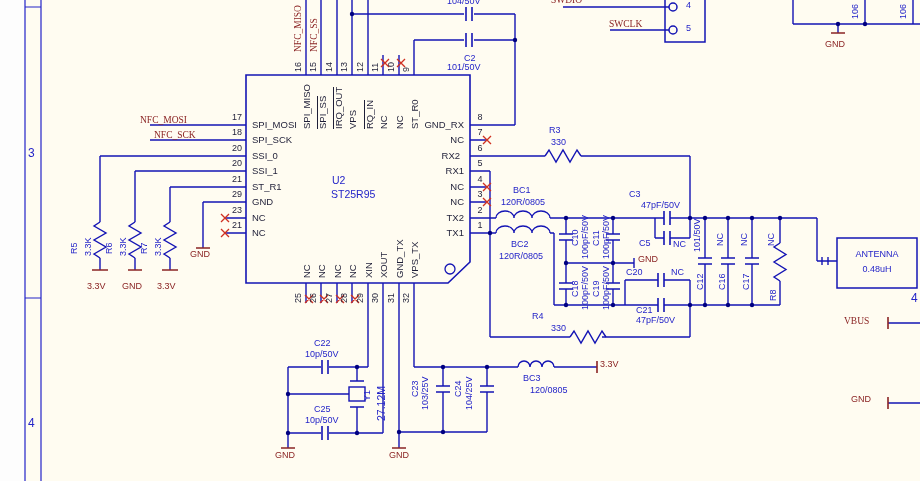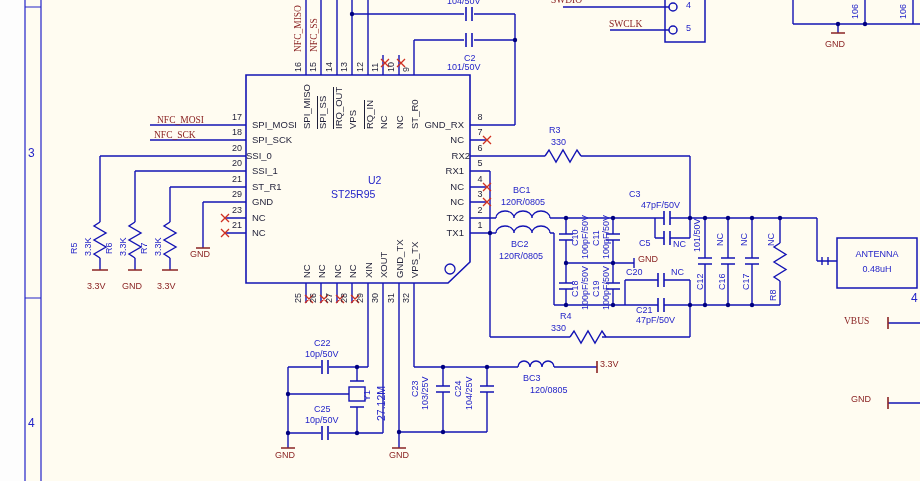--- a/index.html
+++ b/index.html
@@ -162,47 +162,47 @@
 <span class="t b" style="left:686px;top:1px">4</span>
 <span class="t b" style="left:686px;top:24px">5</span>
 
 <span class="t b v" style="left:851px;top:19px">106</span>
 <span class="t b v" style="left:899px;top:19px">106</span>
 <span class="t p" style="left:825px;top:40px">GND</span>
 
 <span class="t n v" style="left:293px;top:52px">NFC_MISO</span>
 <span class="t n v" style="left:309px;top:52px">NFC_SS</span>
 
-<span class="t n" style="left:157px;top:115px">NFC_MOSI</span>
+<span class="t n" style="left:140px;top:115px">NFC_MOSI</span>
 <span class="t n" style="left:154px;top:130px">NFC_SCK</span>
 
-<span class="t b big" style="left:368px;top:175px">U2</span>
+<span class="t b big" style="left:332px;top:175px">U2</span>
 <span class="t b big" style="left:331px;top:189px">ST25R95</span>
 
 <span class="t pn" style="left:252px;top:120px">SPI_MOSI</span>
 <span class="t pn" style="left:252px;top:135px">SPI_SCK</span>
-<span class="t pn" style="left:246px;top:151px">SSI_0</span>
+<span class="t pn" style="left:252px;top:151px">SSI_0</span>
 <span class="t pn" style="left:252px;top:166px">SSI_1</span>
 <span class="t pn" style="left:252px;top:182px">ST_R1</span>
 <span class="t pn" style="left:252px;top:197px">GND</span>
 <span class="t pn" style="left:252px;top:213px">NC</span>
 <span class="t pn" style="left:252px;top:228px">NC</span>
 
 <span class="t r" style="left:218px;top:113px;width:24px">17</span>
 <span class="t r" style="left:218px;top:128px;width:24px">18</span>
 <span class="t r" style="left:218px;top:144px;width:24px">20</span>
 <span class="t r" style="left:218px;top:159px;width:24px">20</span>
 <span class="t r" style="left:218px;top:175px;width:24px">21</span>
 <span class="t r" style="left:218px;top:190px;width:24px">29</span>
 <span class="t r" style="left:218px;top:206px;width:24px">23</span>
 <span class="t r" style="left:218px;top:221px;width:24px">21</span>
 
 <span class="t pn r" style="left:402px;top:120px;width:62px">GND_RX</span>
 <span class="t pn r" style="left:402px;top:135px;width:62px">NC</span>
-<span class="t pn r" style="left:408px;top:151px;width:62px">RX2</span>
+<span class="t pn r" style="left:398px;top:151px;width:62px">RX2</span>
 <span class="t pn r" style="left:402px;top:166px;width:62px">RX1</span>
 <span class="t pn r" style="left:402px;top:182px;width:62px">NC</span>
 <span class="t pn r" style="left:402px;top:197px;width:62px">NC</span>
 <span class="t pn r" style="left:402px;top:213px;width:62px">TX2</span>
 <span class="t pn r" style="left:402px;top:228px;width:62px">TX1</span>
 
 <span class="t ctr" style="left:471px;top:113px;width:18px">8</span>
 <span class="t ctr" style="left:471px;top:128px;width:18px">7</span>
 <span class="t ctr" style="left:471px;top:144px;width:18px">6</span>
 <span class="t ctr" style="left:471px;top:159px;width:18px">5</span>
@@ -254,21 +254,21 @@
 <span class="t b v" style="left:140px;top:254px">R7</span>
 <span class="t b v" style="left:154px;top:256px">3.3K</span>
 
 <span class="t p" style="left:87px;top:282px">3.3V</span>
 <span class="t p" style="left:122px;top:282px">GND</span>
 <span class="t p" style="left:157px;top:282px">3.3V</span>
 <span class="t p" style="left:190px;top:250px">GND</span>
 
 <span class="t b" style="left:549px;top:126px">R3</span>
 <span class="t b" style="left:551px;top:138px">330</span>
-<span class="t b" style="left:560px;top:312px">R4</span>
+<span class="t b" style="left:532px;top:312px">R4</span>
 <span class="t b" style="left:551px;top:324px">330</span>
 
 <span class="t b" style="left:513px;top:186px">BC1</span>
 <span class="t b" style="left:501px;top:198px">120R/0805</span>
 <span class="t b" style="left:511px;top:240px">BC2</span>
 <span class="t b" style="left:499px;top:252px">120R/0805</span>
 <span class="t b" style="left:523px;top:374px">BC3</span>
 <span class="t b" style="left:530px;top:386px">120/0805</span>
 
 <span class="t b" style="left:629px;top:190px">C3</span>

